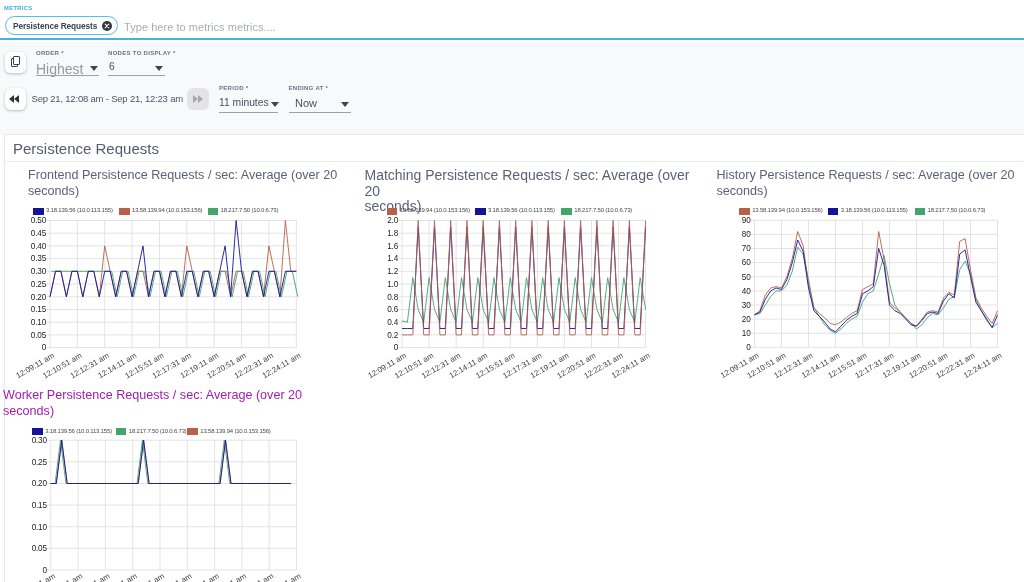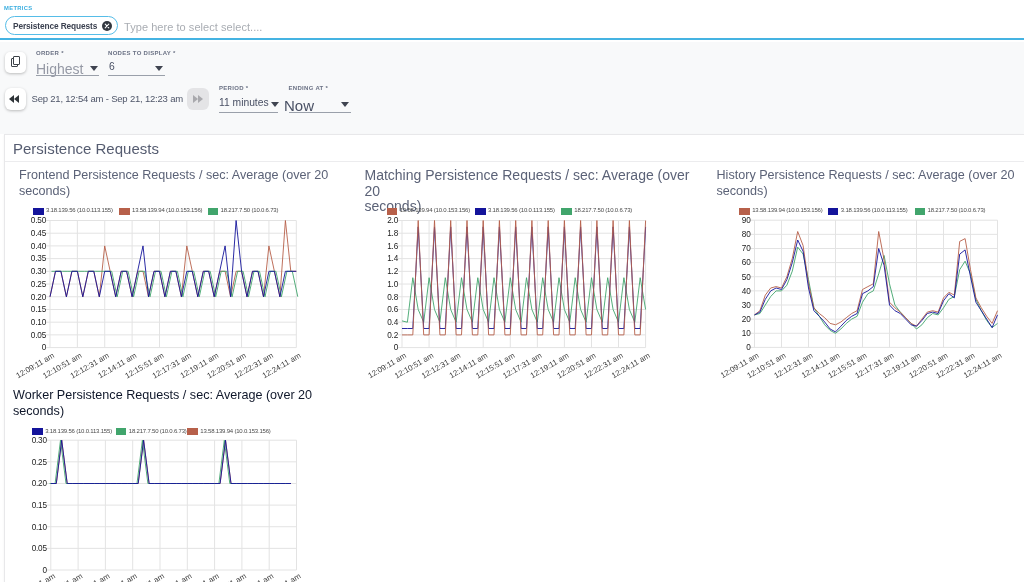--- a/index.html
+++ b/index.html
@@ -11,21 +11,21 @@
 <div class="abs" style="left:0;top:0;width:1024px;height:40px;background:#fff;border-bottom:2px solid #45b3e2"></div>
 <div class="abs" style="left:4px;top:5px;font-size:5.8px;font-weight:bold;color:#3aaee0;letter-spacing:.35px">METRICS</div>
 <div class="abs" style="left:5px;top:16px;height:19px;border:1.5px solid #56bde8;border-radius:10px;background:#fff;display:flex;align-items:center;padding:0 5px 0 7px">
   <span style="font-size:8.3px;font-weight:bold;color:#3b4150;letter-spacing:-.1px">Persistence Requests</span>
   <span style="margin-left:5px;width:10px;height:10px;border-radius:50%;background:#32373f;display:flex;align-items:center;justify-content:center">
       <svg width="6" height="6" viewBox="0 0 6 6">
         <path d="M1.2 1.2L4.8 4.8M4.8 1.2L1.2 4.8" stroke="#fff" stroke-width="1.1" stroke-linecap="round"></path>
       </svg>
     </span>
 </div>
-<div class="abs" style="left:124px;top:21px;font-size:11px;color:#a9adb3;letter-spacing:.05px">Type here to select select....</div>
+<div class="abs" style="left:124px;top:21px;font-size:11px;color:#a9adb3;letter-spacing:.05px">Type here to metrics metrics....</div>
 
 <div class="abs" style="left:0;top:42px;width:1024px;height:92px;background:#f8f9fa"></div>
 
 <div class="abs" style="left:5px;top:52px;width:21px;height:21px;background:#fff;border-radius:5px;box-shadow:0 1px 3px rgba(0,0,0,.25)"></div>
 <div class="abs" style="left:11px;top:58px;width:7px;height:9px;border:1.2px solid #3c4248;border-radius:1px;background:#fff"></div>
 <div class="abs" style="left:13px;top:56px;width:7px;height:9px;border:1.2px solid #3c4248;border-radius:1px;background:#fff"></div>
 
 <div class="abs" style="left:36px;top:50px;font-size:6px;font-weight:bold;color:#6a7184;letter-spacing:.3px">ORDER *</div>
 <div class="abs" style="left:36px;top:61px;font-size:14px;color:#9599a5">Highest</div>
 <div class="abs" style="left:90px;top:66px;width:0;height:0;border-left:4px solid transparent;border-right:4px solid transparent;border-top:5px solid #3f4450"></div>
@@ -33,43 +33,43 @@
 
 <div class="abs" style="left:108px;top:50px;font-size:6px;font-weight:bold;color:#6a7184;letter-spacing:.3px">NODES TO DISPLAY *</div>
 <div class="abs" style="left:109px;top:61px;font-size:10.3px;color:#495064">6</div>
 <div class="abs" style="left:155px;top:66px;width:0;height:0;border-left:4px solid transparent;border-right:4px solid transparent;border-top:5px solid #3f4450"></div>
 <div class="abs" style="left:108px;top:75px;width:57px;height:1px;background:#9aa0aa"></div>
 
 <div class="abs" style="left:5px;top:88px;width:21px;height:22px;background:#fff;border-radius:6px;box-shadow:0 1px 3px rgba(0,0,0,.25)"></div>
 <div class="abs" style="left:9px;top:95px;width:0;height:0;border-top:4px solid transparent;border-bottom:4px solid transparent;border-right:5px solid #2e3338"></div>
 <div class="abs" style="left:14px;top:95px;width:0;height:0;border-top:4px solid transparent;border-bottom:4px solid transparent;border-right:5px solid #2e3338"></div>
 
-<div class="abs" style="left:31.5px;top:93px;font-size:9.5px;color:#4e5568;letter-spacing:-.2px">Sep 21, 12:54 am - Sep 21, 12:23 am</div>
+<div class="abs" style="left:31.5px;top:93px;font-size:9.5px;color:#4e5568;letter-spacing:-.2px">Sep 21, 12:08 am - Sep 21, 12:23 am</div>
 
 <div class="abs" style="left:187px;top:88px;width:22px;height:22px;background:#e4e4e6;border-radius:6px"></div>
 <div class="abs" style="left:193px;top:95px;width:0;height:0;border-top:4px solid transparent;border-bottom:4px solid transparent;border-left:5px solid #a9a9ad"></div>
 <div class="abs" style="left:198px;top:95px;width:0;height:0;border-top:4px solid transparent;border-bottom:4px solid transparent;border-left:5px solid #a9a9ad"></div>
 
 <div class="abs" style="left:219px;top:85px;font-size:6px;font-weight:bold;color:#6a7184;letter-spacing:.3px">PERIOD *</div>
 <div class="abs" style="left:219px;top:97px;font-size:10.3px;color:#495064">11 minutes</div>
 <div class="abs" style="left:271px;top:102px;width:0;height:0;border-left:4px solid transparent;border-right:4px solid transparent;border-top:5px solid #3f4450"></div>
 <div class="abs" style="left:219px;top:112px;width:59px;height:1px;background:#9aa0aa"></div>
 
 <div class="abs" style="left:288.5px;top:85px;font-size:6px;font-weight:bold;color:#6a7184;letter-spacing:.3px">ENDING AT *</div>
-<div class="abs" style="left:284px;top:97px;font-size:15px;color:#495064">Now</div>
+<div class="abs" style="left:295px;top:97px;font-size:11px;color:#495064">Now</div>
 <div class="abs" style="left:340.5px;top:102px;width:0;height:0;border-left:4px solid transparent;border-right:4px solid transparent;border-top:5px solid #3f4450"></div>
 <div class="abs" style="left:288.5px;top:112px;width:62px;height:1px;background:#9aa0aa"></div>
 
 <div class="abs" style="left:4px;top:134px;width:1020px;height:448px;background:#fff;border:1px solid #e8e8ea;border-right:none;border-bottom:none;box-shadow:0 1px 2px rgba(0,0,0,.06)"></div>
 <div class="abs" style="left:13px;top:140px;font-size:15px;color:#555c70">Persistence Requests</div>
 <div class="abs" style="left:5px;top:161px;width:1019px;height:1px;background:#ececee"></div>
-<div class="abs" style="left:19px;top:168px;width:330px;font-size:12.6px;color:#5b6277;line-height:15.5px">Frontend Persistence Requests / sec: Average (over 20<br>seconds)</div>
+<div class="abs" style="left:28px;top:168px;width:330px;font-size:12.6px;color:#5b6277;line-height:15.5px">Frontend Persistence Requests / sec: Average (over 20<br>seconds)</div>
 <div class="abs" style="left:364.5px;top:168px;width:330px;font-size:14px;color:#5b6277;line-height:15.5px">Matching Persistence Requests / sec: Average (over 20<br>seconds)</div>
 <div class="abs" style="left:716.5px;top:168px;width:330px;font-size:12.6px;color:#5b6277;line-height:15.5px">History Persistence Requests / sec: Average (over 20<br>seconds)</div>
-<div class="abs" style="left:13px;top:388px;width:330px;font-size:12.6px;color:#0f172a;line-height:15.5px">Worker Persistence Requests / sec: Average (over 20<br>seconds)</div>
+<div class="abs" style="left:3px;top:388px;width:330px;font-size:12.6px;color:#a21caf;line-height:15.5px">Worker Persistence Requests / sec: Average (over 20<br>seconds)</div>
 <div class="abs" style="left:33px;top:207.5px;width:10.5px;height:7px;background:#14149b"></div>
 <div class="abs" style="left:46px;top:207.0px;font-size:6px;color:#4a4a4a;letter-spacing:-.2px;white-space:nowrap">3.18.139.56 (10.0.113.155)</div>
 <div class="abs" style="left:119px;top:207.5px;width:10.5px;height:7px;background:#b7604a"></div>
 <div class="abs" style="left:132px;top:207.0px;font-size:6px;color:#4a4a4a;letter-spacing:-.2px;white-space:nowrap">13.58.139.94 (10.0.153.156)</div>
 <div class="abs" style="left:207.5px;top:207.5px;width:10.5px;height:7px;background:#41a56c"></div>
 <div class="abs" style="left:220.5px;top:207.0px;font-size:6px;color:#4a4a4a;letter-spacing:-.2px;white-space:nowrap">18.217.7.50 (10.0.6.73)</div>
 <div class="abs" style="left:386.7px;top:207.5px;width:10.5px;height:7px;background:#b7604a"></div>
 <div class="abs" style="left:399.7px;top:207.0px;font-size:6px;color:#4a4a4a;letter-spacing:-.2px;white-space:nowrap">13.58.139.94 (10.0.153.156)</div>
 <div class="abs" style="left:475px;top:207.5px;width:10.5px;height:7px;background:#14149b"></div>
 <div class="abs" style="left:488px;top:207.0px;font-size:6px;color:#4a4a4a;letter-spacing:-.2px;white-space:nowrap">3.18.139.56 (10.0.113.155)</div>

